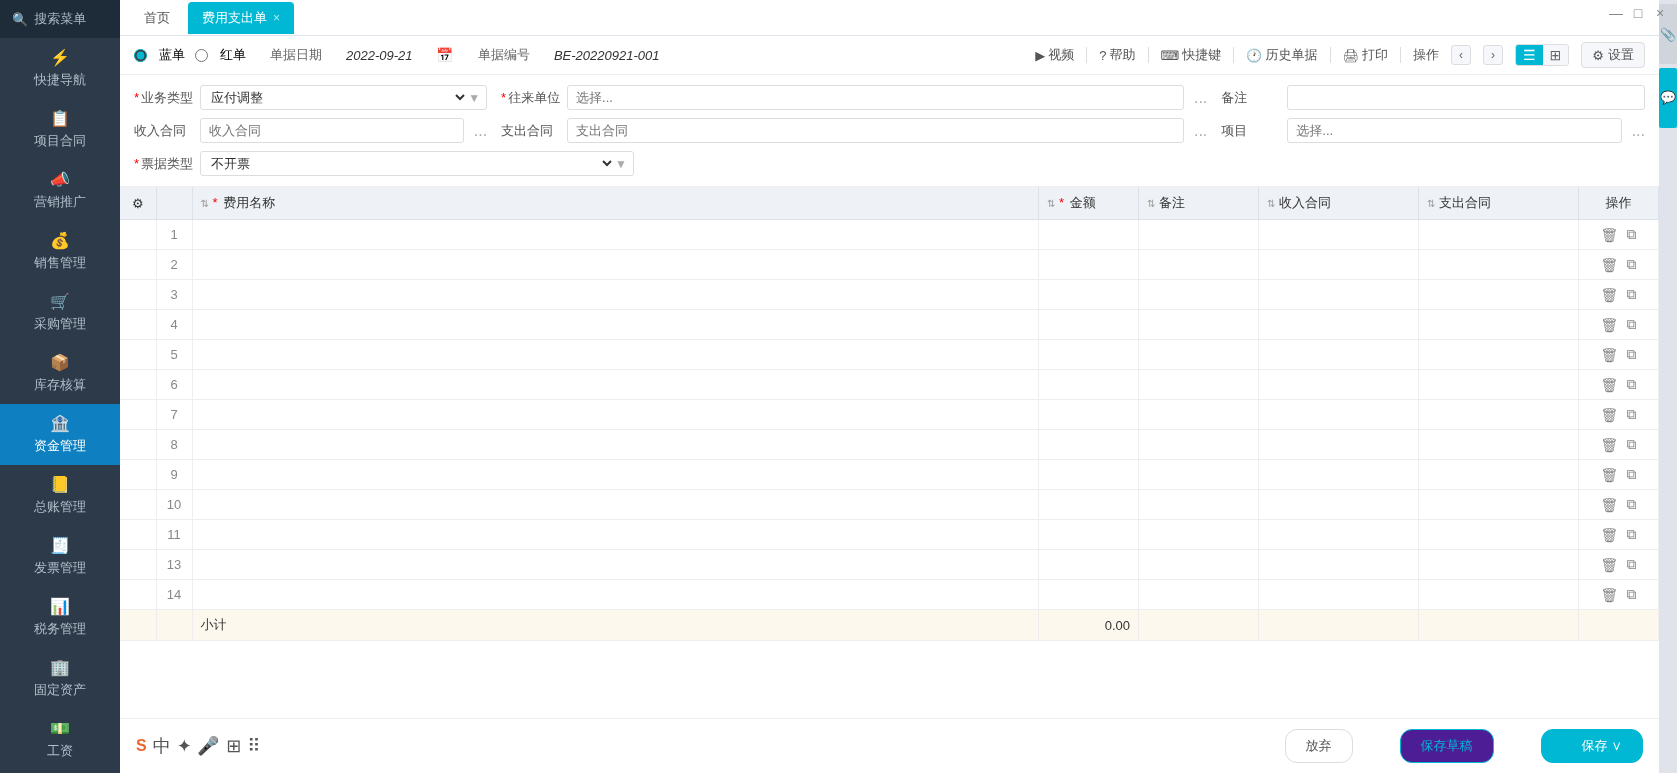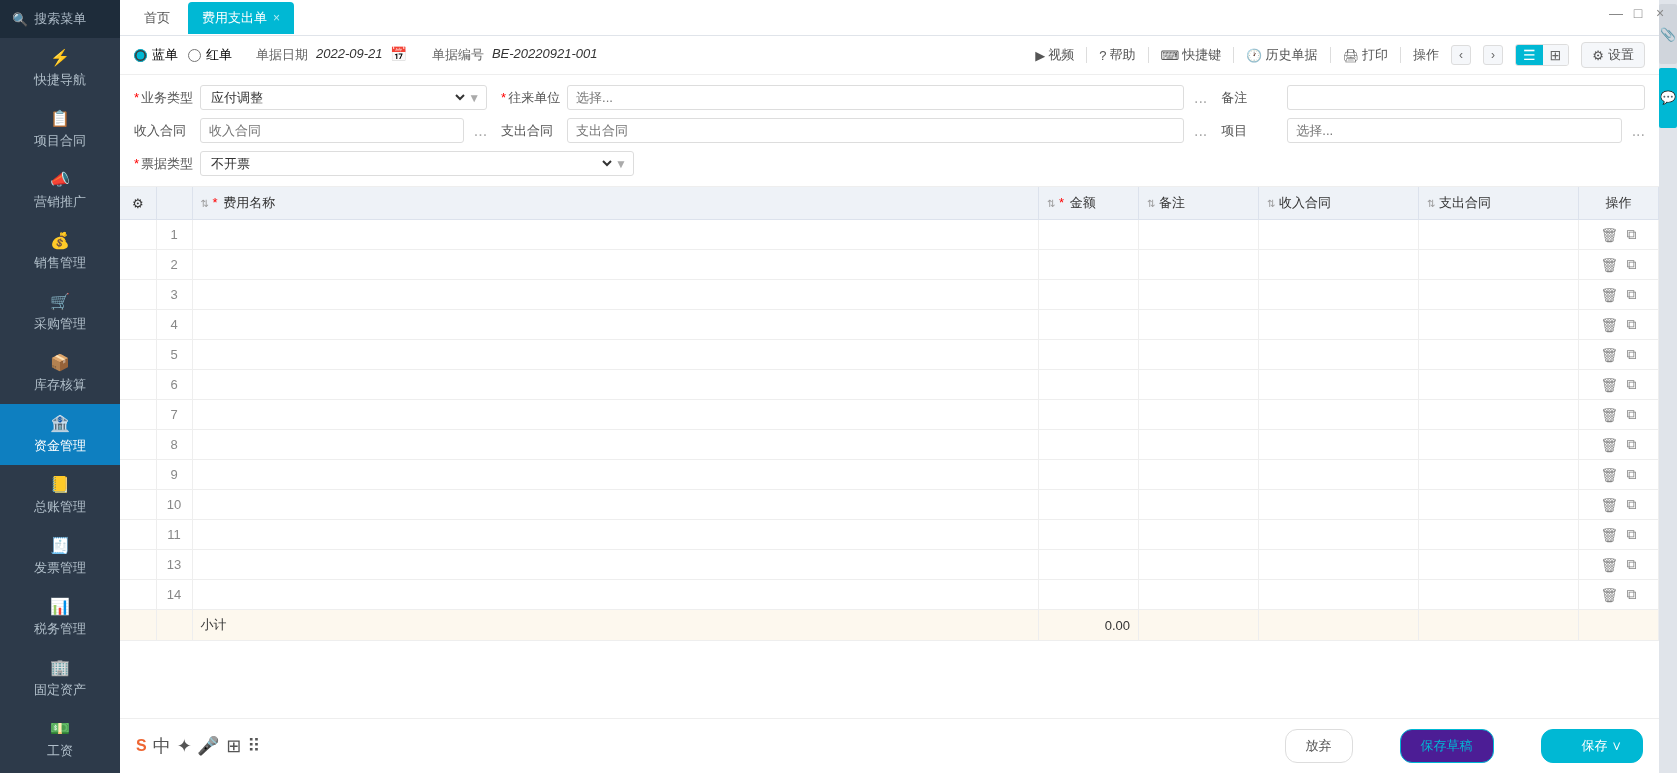--- a/index.html
+++ b/index.html
@@ -91,23 +91,23 @@
     
     .toolbar-row {
       display: flex;
       align-items: center;
       padding: 6px 14px;
       border-bottom: 1px solid #eee;
       gap: 16px;
       background: #fff;
     }
     .radio-group { display: flex; align-items: center; gap: 10px; }
-    .radio-item { display: flex; align-items: center; gap: 5px; cursor: pointer; font-size: 13px; }
+    .radio-item { display: flex; align-items: center; gap: 12px; cursor: pointer; font-size: 13px; }
     .radio-item input[type=radio] { accent-color: #00b8d4; }
-    .doc-info { display: flex; align-items: flex-start; gap: 8px; font-size: 13px; color: #333; margin-left: 8px; }
+    .doc-info { display: flex; align-items: center; gap: 24px; font-size: 13px; color: #333; margin-left: 8px; }
     .doc-info .label { color: #666; }
     .doc-info .value { color: #333; font-weight: 500; font-style: italic; }
     .calendar-icon { font-size: 14px; color: #888; }
     .toolbar-actions {
       margin-left: auto;
       display: flex;
       align-items: center;
       gap: 12px;
       font-size: 12px;
       color: #555;

